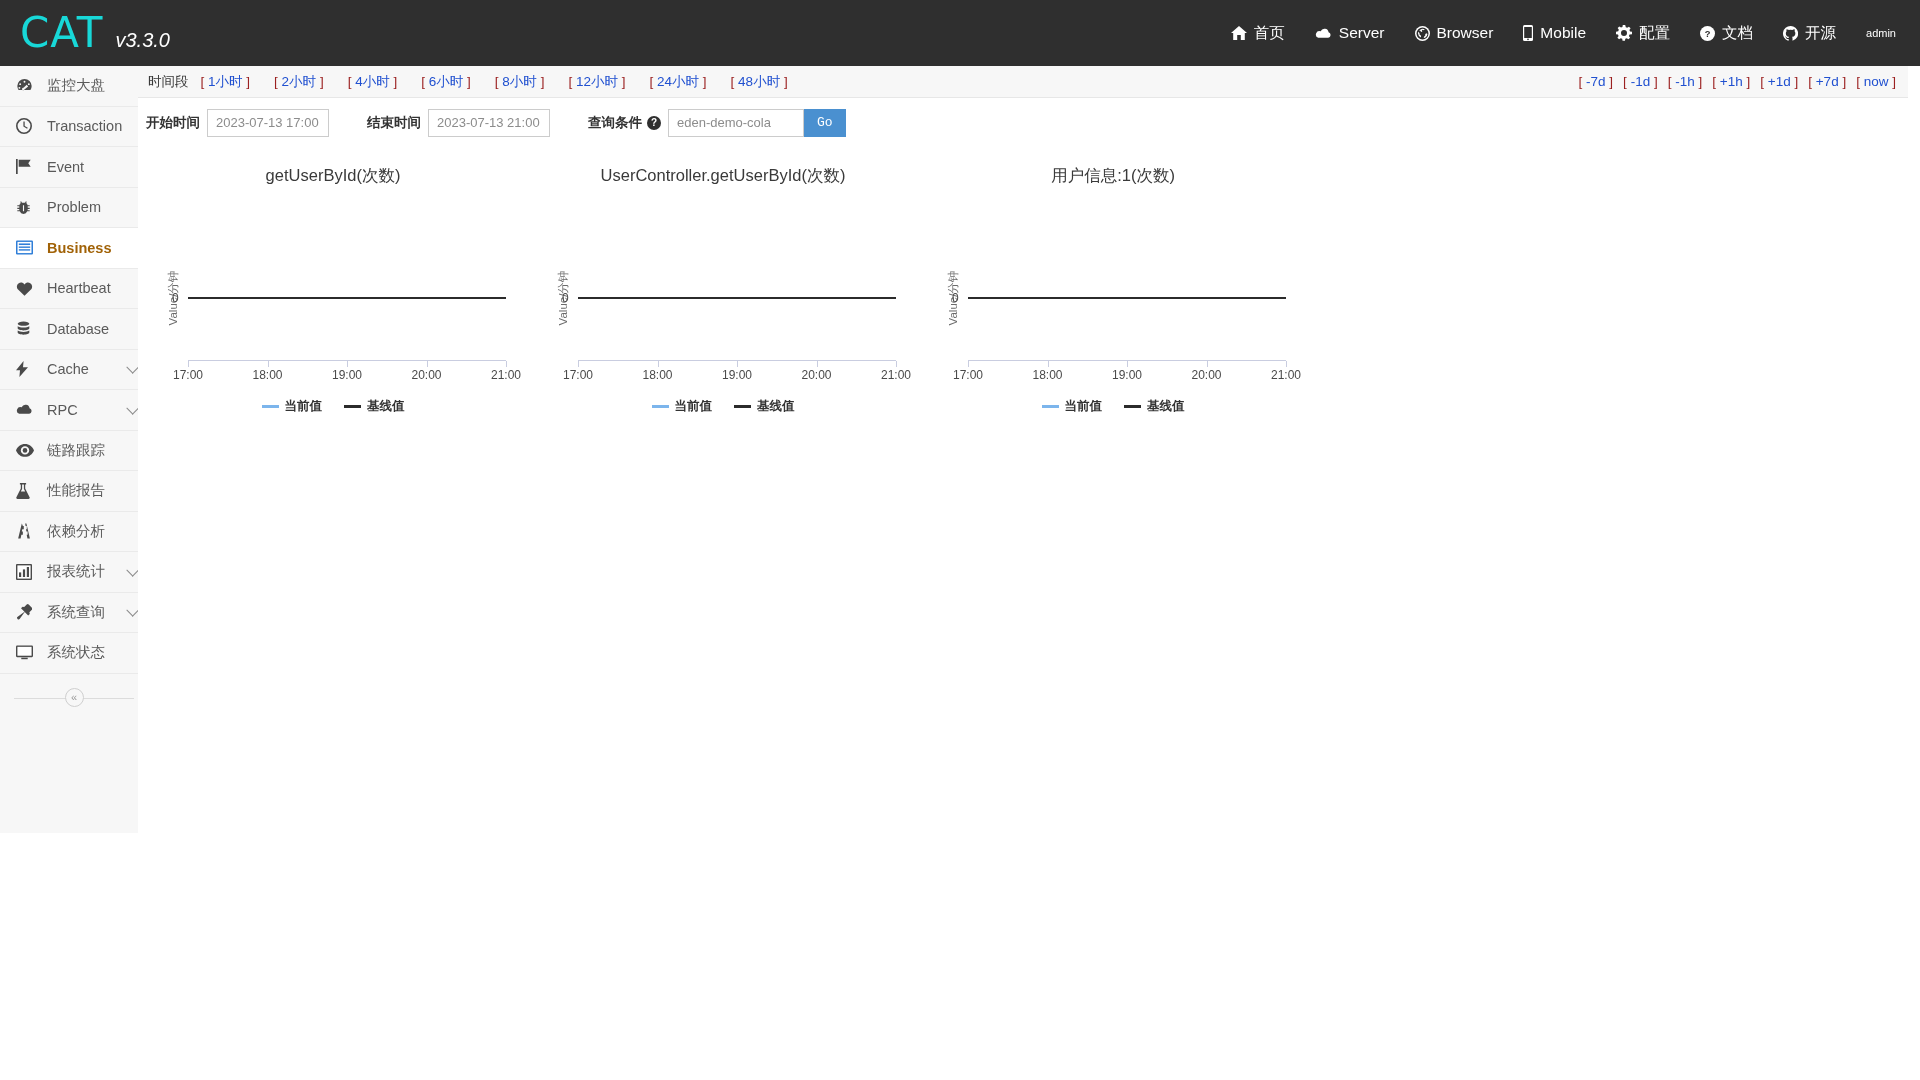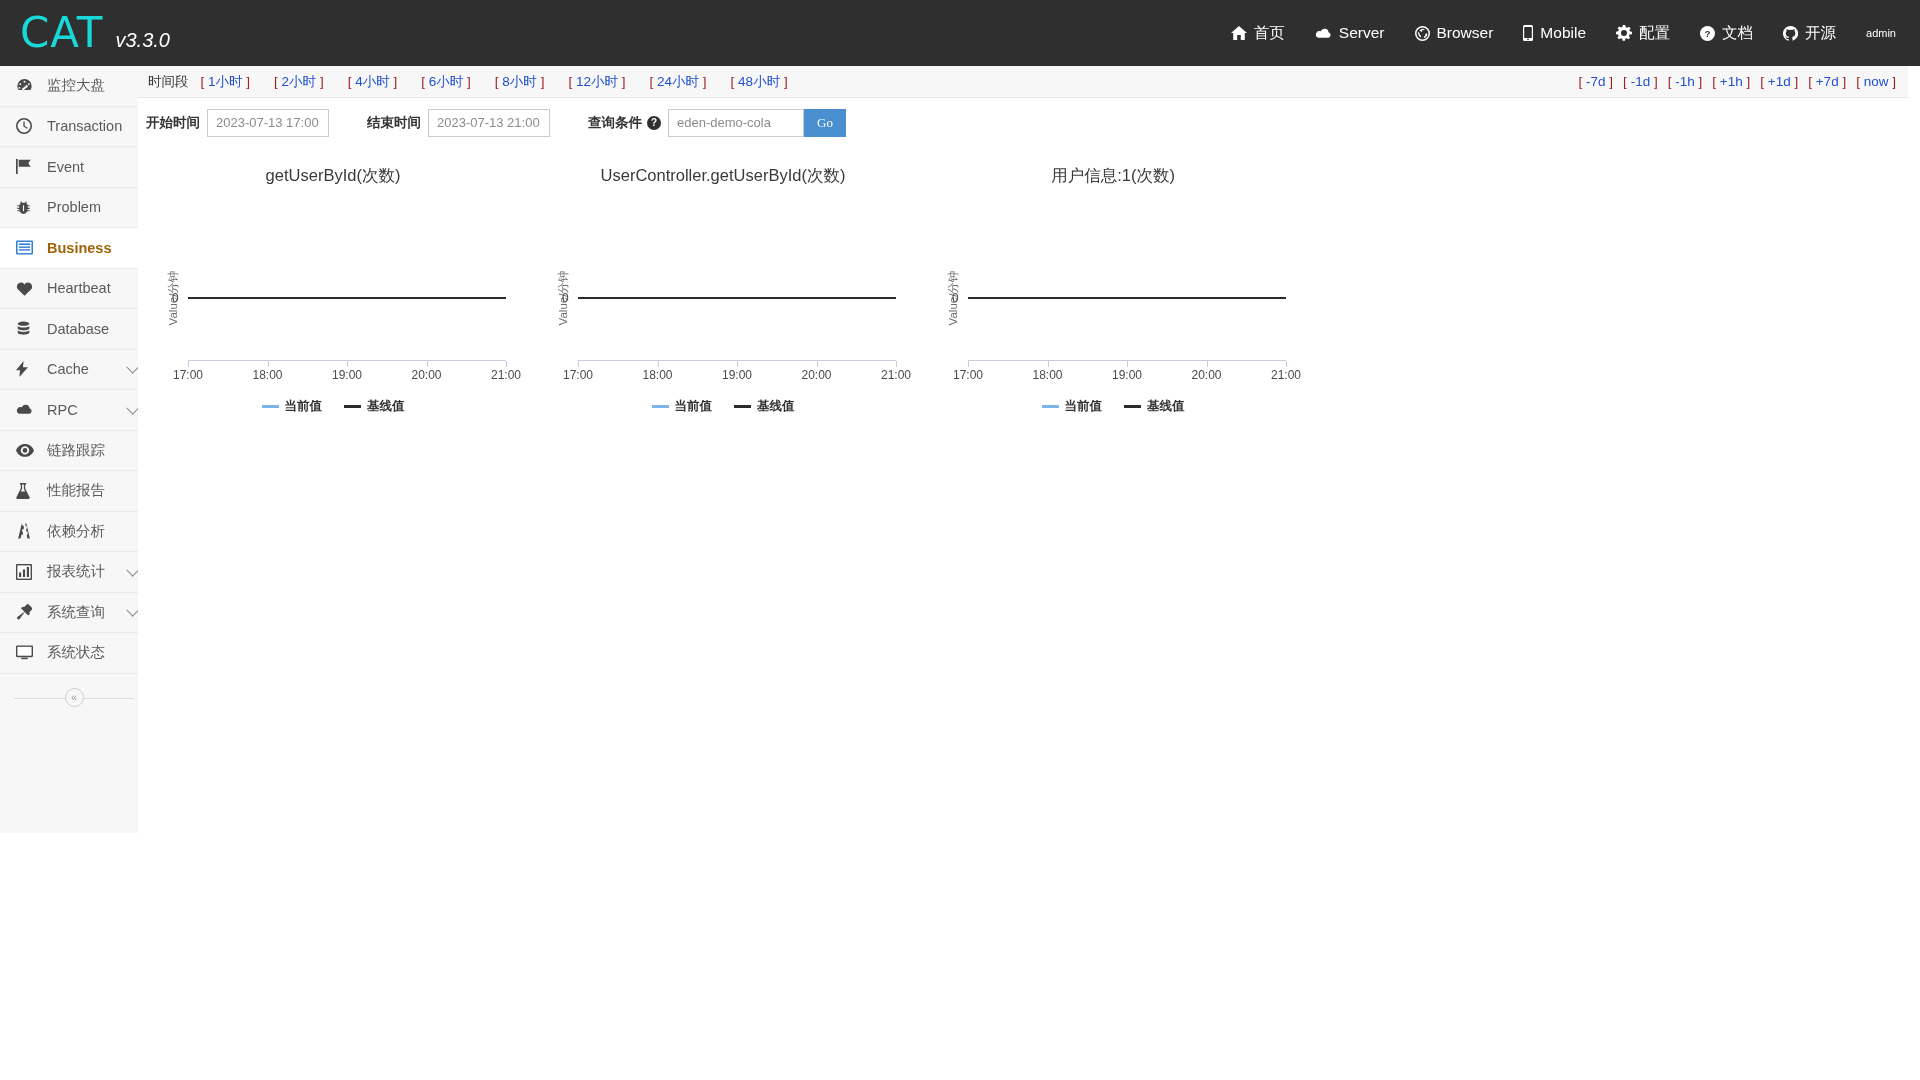--- a/index.html
+++ b/index.html
@@ -141,21 +141,21 @@
   .help-ico {
     width: 14px; height: 14px; border-radius: 50%;
     background: #2f2f2f; color: #fff; font-size: 10px;
     display: inline-flex; align-items: center; justify-content: center;
     font-weight: bold; line-height: 1;
   }
   .go-btn {
     height: 28px; padding: 0 13px;
     background: #4a90d0; color: #fff; border: none;
     font-size: 13px; cursor: pointer;
-    font-family: Liberation Serif, serif;
+    font-family: Liberation Mono, monospace;
   }
 
   
   .charts {
     display: flex; padding-top: 12px;
   }
   .chart { width: 390px; position: relative; }
   .chart-title {
     text-align: center; font-size: 16.5px; color: #3a3a3a;
     height: 30px; line-height: 30px;

